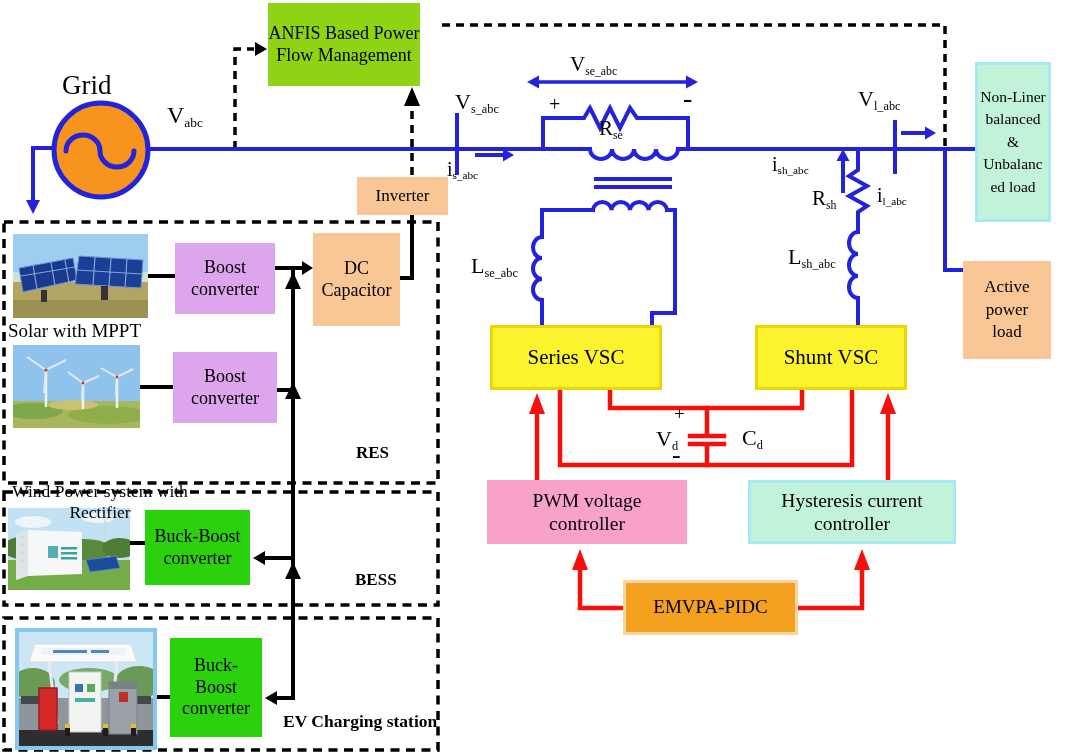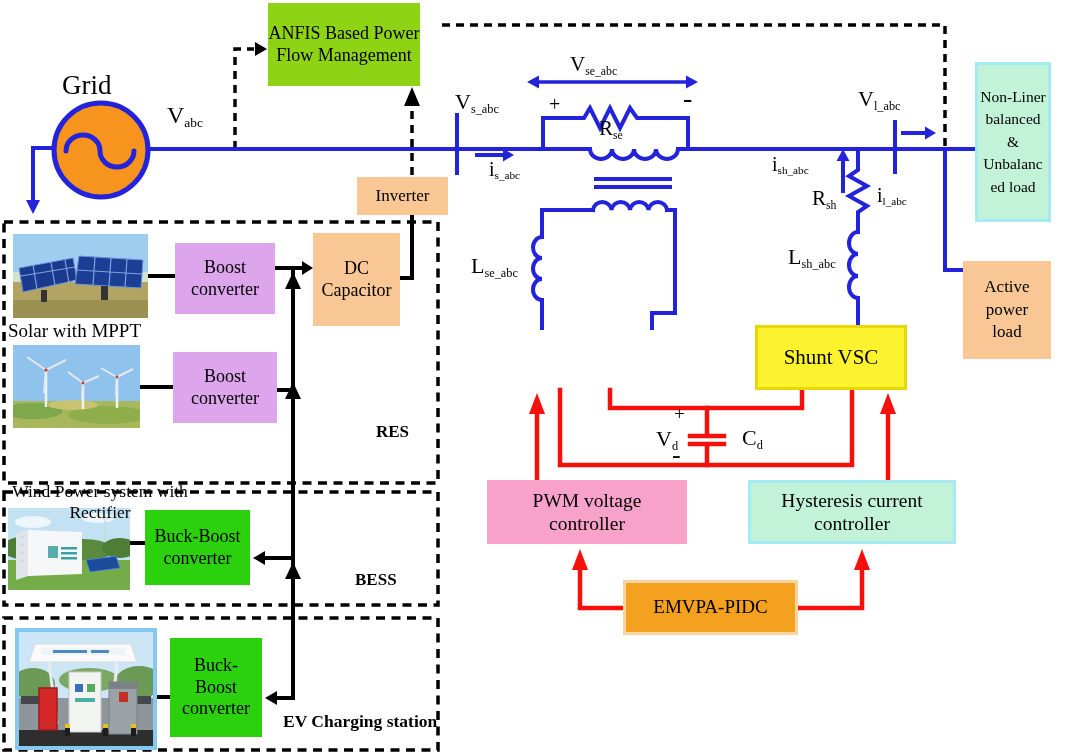--- a/index.html
+++ b/index.html
@@ -257,20 +257,23 @@
     <div>Buck-Boost</div>
     <div>converter</div>
   </div>
 
   <div class="bx" style="left:170px;top:638px;width:92px;height:99px;background:var(--bright-green);font-size:18px;">
     <div>Buck-</div>
     <div>Boost</div>
     <div>converter</div>
   </div>
 
+  <div class="bx" style="left:490px;top:325px;width:172px;height:65px;background:var(--vsc-yellow);border:3px solid var(--vsc-border);font-size:21px;">
+    <div>Series VSC</div>
+  </div>
 
   <div class="bx" style="left:755px;top:325px;width:152px;height:65px;background:var(--vsc-yellow);border:3px solid var(--vsc-border);font-size:21px;">
     <div>Shunt VSC</div>
   </div>
 
   <div class="bx" style="left:975px;top:62px;width:76px;height:160px;background:var(--mint-box);border:3px solid var(--cyan-border);font-size:15.5px;line-height:1.45;">
     <div>Non-Liner</div>
     <div>balanced</div>
     <div>&amp;</div>
     <div>Unbalanc</div>
@@ -296,31 +299,31 @@
   <div class="bx" style="left:623px;top:580px;width:175px;height:55px;background:var(--emvpa-orange);border:3.5px solid var(--emvpa-border);font-size:19px;">
     <div>EMVPA-PIDC</div>
   </div>
 
   <div class="cap" style="left:62px;top:70px;font-size:27px;">Grid</div>
   <div class="cap" style="left:8px;top:320px;font-size:19px;">Solar with MPPT</div>
   <div class="cap" style="left:10px;top:435px;width:180px;text-align:center;font-size:17.5px;margin-top:46px;">
     <div>Wind Power system with</div>
     <div>Rectifier</div>
   </div>
-  <div class="cap bold" style="left:356px;top:422px;font-size:17px;margin-left:20px;">RES</div>
+  <div class="cap bold" style="left:356px;top:443px;font-size:17px;">RES</div>
   <div class="cap bold" style="left:355px;top:570px;font-size:17px;">BESS</div>
   <div class="cap bold" style="left:283px;top:711px;font-size:17.5px;">EV Charging station</div>
 
   <div class="sig" style="left:167px;top:102px;font-size:24px;">
     <span>V</span><span class="sub">abc</span>
   </div>
   <div class="sig" style="left:455px;top:89px;">
     <span>V</span><span class="sub">s_abc</span>
   </div>
-  <div class="sig" style="left:489px;top:158px;font-size:20px;">
+  <div class="sig" style="left:447px;top:158px;font-size:20px;">
     <span>i</span><span class="sub">s_abc</span>
   </div>
   <div class="sig" style="left:570px;top:52px;font-size:21px;">
     <span>V</span><span class="sub">se_abc</span>
   </div>
   <div class="sig" style="left:549px;top:93px;font-size:20px;">+</div>
   <div class="sig" style="left:683px;top:82px;font-size:28px;">-</div>
   <div class="sig" style="left:599px;top:85px;font-size:21px;margin-top:31px;">
     <span>R</span><span class="sub">se</span>
   </div>

